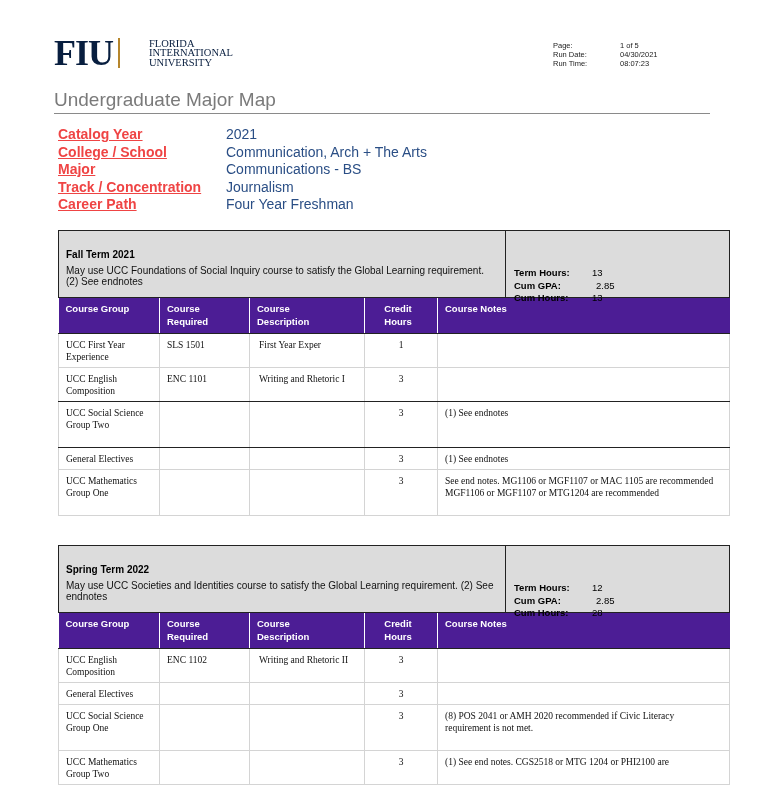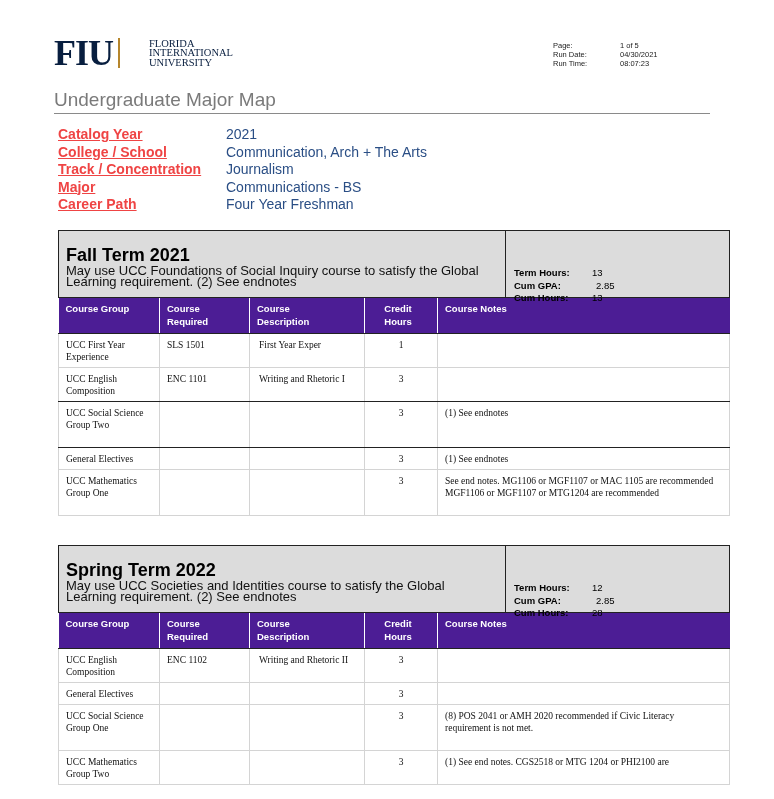--- a/index.html
+++ b/index.html
@@ -33,22 +33,22 @@
   .meta-row { display: flex; }
   .meta-label { width: 168px; font-weight: bold; color: #ef4444; text-decoration: underline; }
   .meta-value { color: #2a4e85; }
 
   .term { position: absolute; left: 58px; width: 672px; }
   .term-head {
     display: flex; height: 68px; background: #dcdcdc;
     border: 1.5px solid #222; border-bottom: 1.5px solid #222;
   }
   .term-head-left { flex: 1; padding: 16px 8px 0 7px; border-right: 1.5px solid #222; }
-  .term-title { font-size: 18px; font-weight: bold; line-height: 16px; }
-  .term-note { font-size: 13px; line-height: 11px; margin-top: 2px; color: #111; }
+  .term-title { font-size: 10px; font-weight: bold; line-height: 16px; }
+  .term-note { font-size: 10px; line-height: 11px; margin-top: 2px; color: #111; }
   .term-head-right { width: 223px; padding: 11px 0 0 8px; font-size: 9.5px; line-height: 12.5px; margin-top: 25px; }
   .stat-row { display: flex; }
   .stat-label { width: 78px; font-weight: bold; }
 
   table { border-collapse: collapse; width: 672px; table-layout: fixed; font-size: 9.5px; }
   th {
     background: #4c1d95; color: #fff; text-align: left; font-weight: bold;
     padding: 4px 13px 0 7px; height: 35px; vertical-align: top; line-height: 13px;
     border-left: 1px solid #ffffff; border-bottom: 1.5px solid #222;
   }
@@ -95,26 +95,26 @@
 <div class="meta">
   <div class="meta-row">
     <span class="meta-label">Catalog Year</span>
     <span class="meta-value">2021</span>
   </div>
   <div class="meta-row">
     <span class="meta-label">College / School</span>
     <span class="meta-value">Communication, Arch + The Arts</span>
   </div>
   <div class="meta-row">
+    <span class="meta-label">Major</span>
+    <span class="meta-value">Communications - BS</span>
+  </div>
+  <div class="meta-row">
     <span class="meta-label">Track / Concentration</span>
     <span class="meta-value">Journalism</span>
-  </div>
-  <div class="meta-row">
-    <span class="meta-label">Major</span>
-    <span class="meta-value">Communications - BS</span>
   </div>
   <div class="meta-row">
     <span class="meta-label">Career Path</span>
     <span class="meta-value">Four Year Freshman</span>
   </div>
 </div>
 
 <div class="term" style="top:230px;">
   <div class="term-head">
     <div class="term-head-left">

